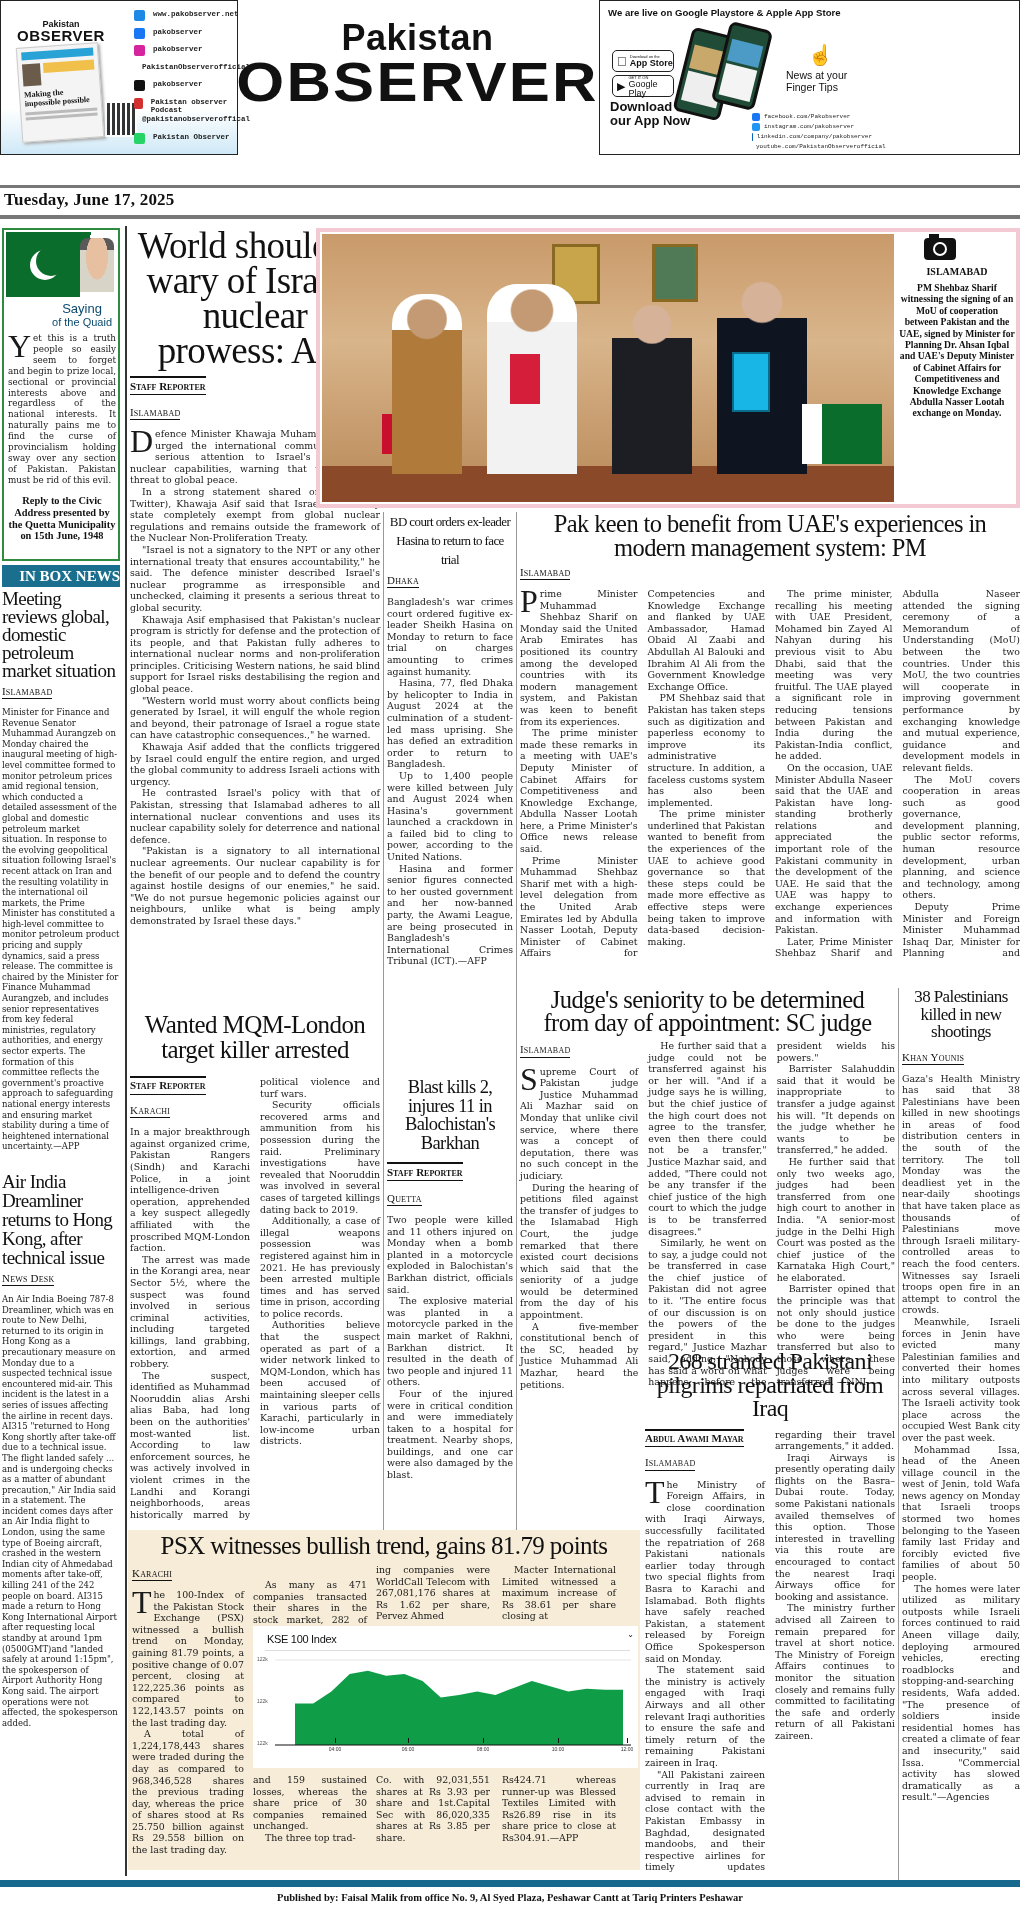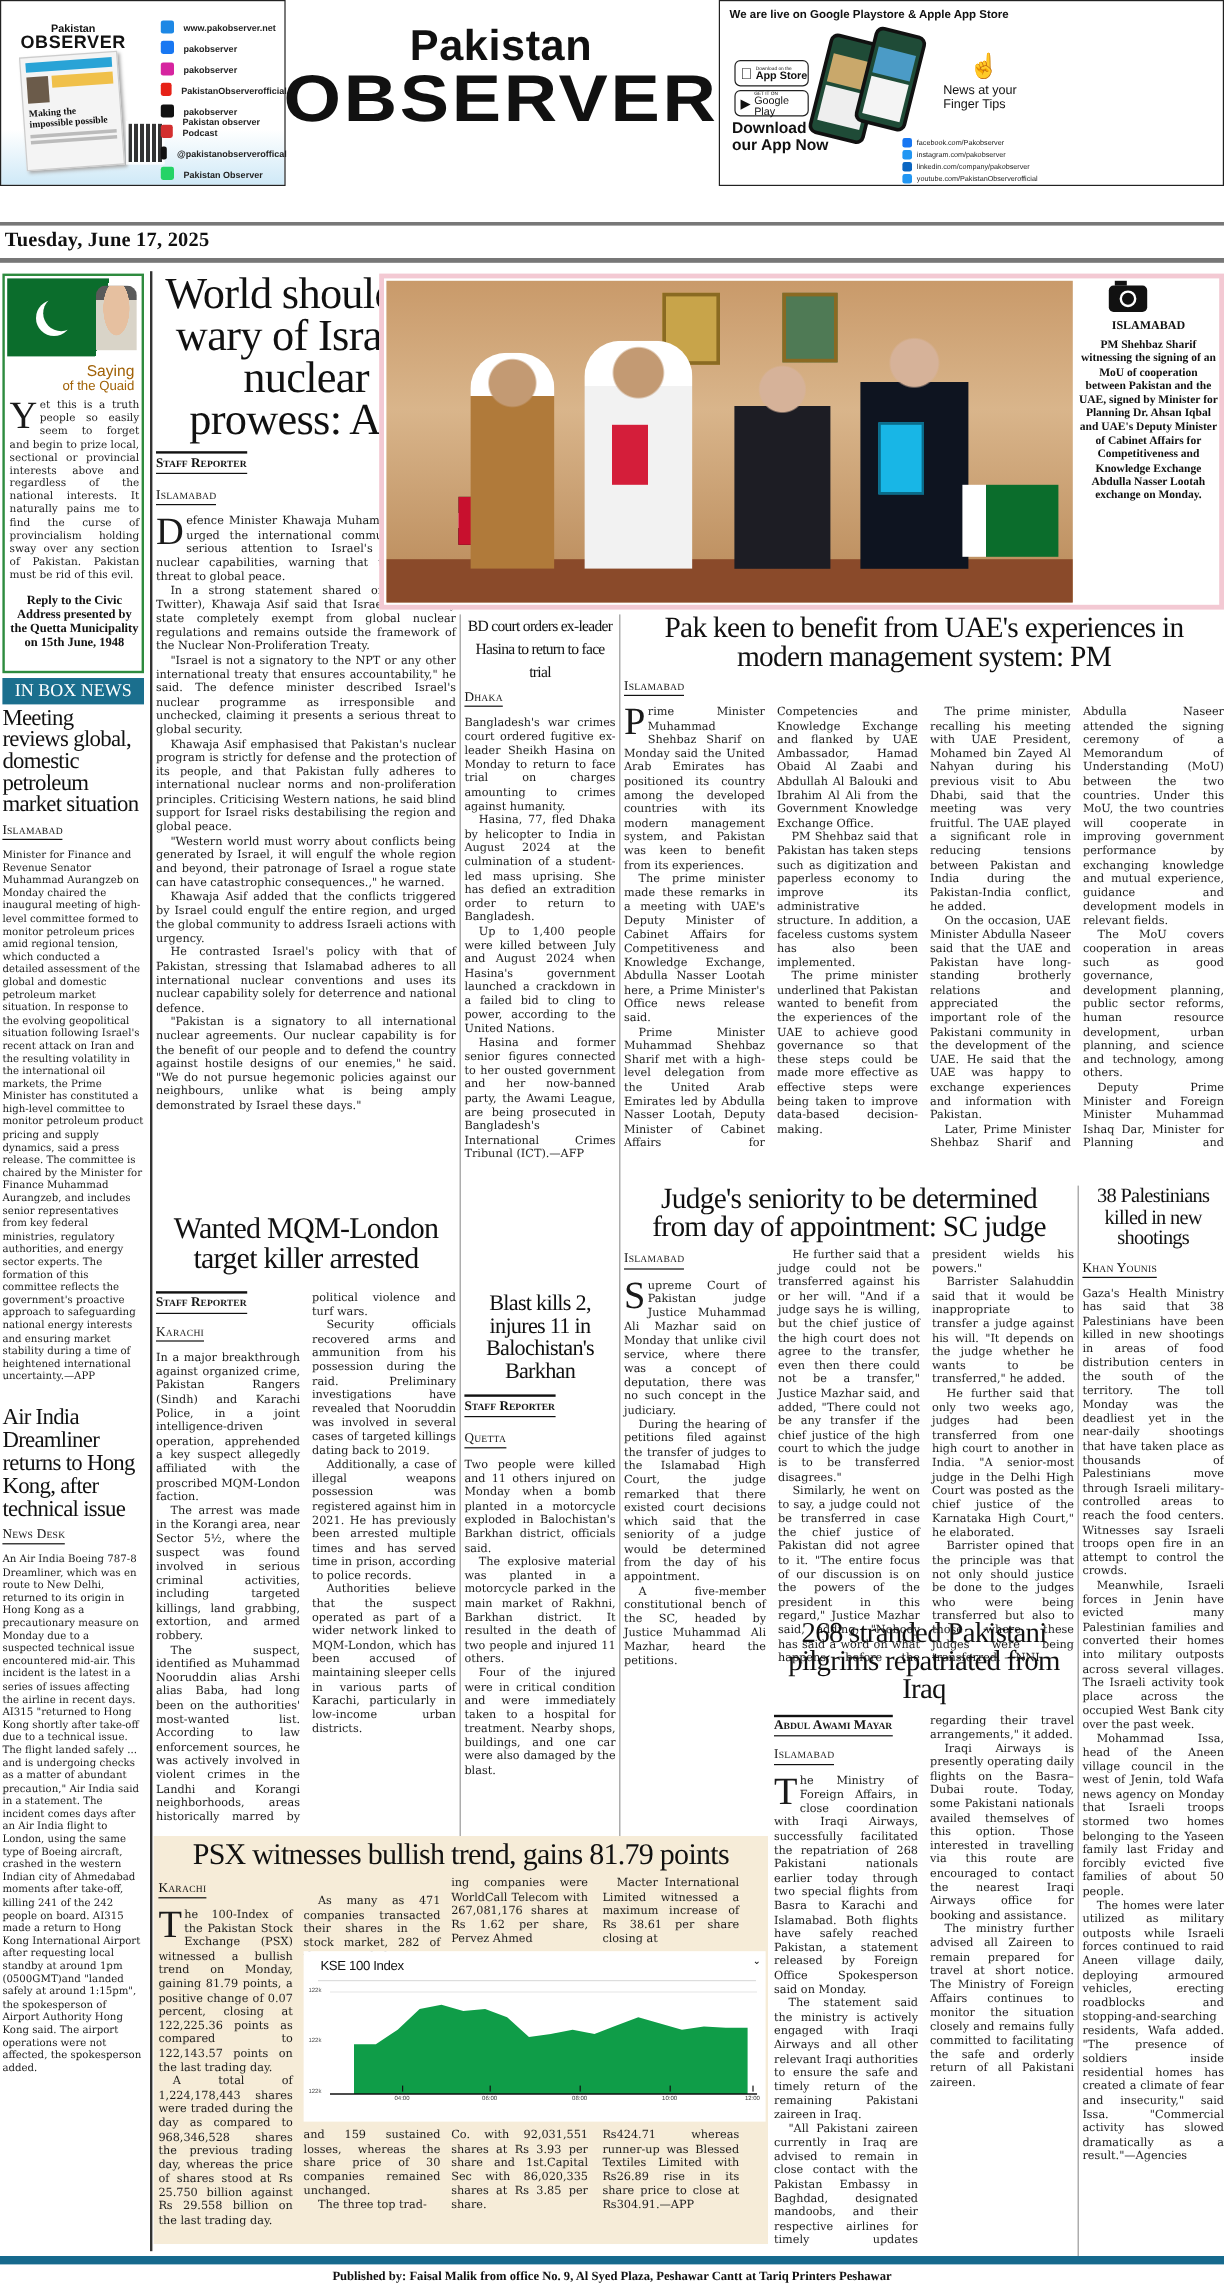--- a/index.html
+++ b/index.html
@@ -13,21 +13,21 @@
 .body-text p.first{text-indent:0}
 .dropcap::first-letter{float:left;font-size:32px;line-height:26px;padding-right:2px;font-family:"Liberation Serif",serif}
 .head{font-family:"Liberation Serif",serif;color:#111;text-align:center;line-height:0.98;letter-spacing:-0.6px}
 .dateline{font-family:"Liberation Serif",serif;font-variant:small-caps;font-size:11px;display:inline-block;border-bottom:1.5px solid #111;padding-bottom:1px;margin:4px 0 8px 0;letter-spacing:0.2px}
 .byline{font-family:"Liberation Serif",serif;font-variant:small-caps;font-weight:bold;font-size:11px;display:inline-block;border-top:2px solid #111;border-bottom:1.5px solid #111;padding:2px 0;margin:4px 0 6px 0}
 .cols2{column-count:2;column-gap:10px}
 .cols3{column-count:3;column-gap:10px}
 .rule-v{position:absolute;width:1px;background:#999}
 
 .ad-box{border:1.5px solid #222;background:#fff}
-.soc-row{display:flex;align-items:flex-end;height:17.5px;font-family:Liberation Sans, sans-serif;font-size:7.5px;font-weight:bold;color:#222}
+.soc-row{display:flex;align-items:flex-start;height:17.5px;font-family:Liberation Mono, monospace;font-size:7.5px;font-weight:bold;color:#222}
 .soc-ic{width:11px;height:11px;border-radius:2px;margin-right:8px;display:inline-flex;align-items:center;justify-content:center;color:#fff;font-size:7px;font-weight:bold}
 .btn-store{border:1.2px solid #222;border-radius:5px;width:62px;height:22px;display:flex;align-items:center;padding-left:4px;font-family:"Liberation Sans",sans-serif;gap:3px}
 </style>
 </head>
 <body>
 
 <div class="abs ad-box" style="left:0;top:0;width:238px;height:155px;background:linear-gradient(180deg,#fff 70%,#cfe9f7 100%)">
   <div class="abs" style="left:10px;top:18px;width:100px;text-align:center">
     <div class="sans" style="font-size:9px;font-weight:bold">Pakistan</div>
     <div class="sans" style="font-size:15px;font-weight:900;letter-spacing:0.5px;line-height:14px">OBSERVER</div>
@@ -139,29 +139,29 @@
 
 <div class="abs" style="left:0;top:185px;width:1020px;height:3px;background:#777"></div>
 <div class="abs serif" style="left:4px;top:190px;font-size:17px;font-weight:bold;letter-spacing:0.2px">Tuesday, June 17, 2025</div>
 <div class="abs" style="left:0;top:215px;width:1020px;height:4px;background:#777"></div>
 
 <div class="abs" style="left:2px;top:228px;width:118px;height:333px;border:2px solid #2e8b3f">
   <div class="abs" style="left:2px;top:2px;width:110px;height:65px;background:linear-gradient(100deg,#0b6d2c 0 70%,#fff 70%);">
     <div class="abs" style="left:30px;top:14px;width:30px;height:30px;border-radius:50%;box-shadow:-6px 4px 0 0 #fff;"></div>
     <div class="abs" style="left:74px;top:6px;width:34px;height:54px;background:radial-gradient(ellipse at 50% 35%,#e6c0a0 0 45%,transparent 46%),linear-gradient(#5a5a5a 0 22%,#d9d4c8 22%);border-radius:8px 8px 0 0"></div>
   </div>
-  <div class="abs sans" style="right:6px;top:72px;text-align:right;color:#a16207">
+  <div class="abs sans" style="right:6px;top:72px;text-align:center;color:#0c4a6e">
     <div style="font-size:13px;line-height:14px">Saying</div>
     <div style="font-size:11px;line-height:13px">of the Quaid</div>
   </div>
   <div class="abs body-text dropcap" style="left:4px;top:103px;width:108px;font-size:8.8px;line-height:10.9px">Yet this is a truth people so easily seem to forget and begin to prize local, sectional or provincial interests above and regardless of the national interests. It naturally pains me to find the curse of provincialism holding sway over any section of Pakistan. Pakistan must be rid of this evil.</div>
   <div class="abs serif" style="left:3px;top:265px;width:110px;text-align:center;font-size:10.4px;font-weight:bold;line-height:11.8px">Reply to the Civic Address presented by the Quetta Municipality on 15th June, 1948</div>
 </div>
 
-<div class="abs serif" style="left:2px;top:565px;width:118px;height:22px;background:#1b6f8e;color:#fff;font-size:15px;font-weight:normal;text-align:center;line-height:22px">IN BOX NEWS</div>
+<div class="abs serif" style="left:2px;top:565px;width:118px;height:22px;background:#1b6f8e;color:#fff;font-size:15px;font-weight:bold;text-align:right;line-height:22px">IN BOX NEWS</div>
 
 <div class="abs" style="left:2px;top:590px;width:118px">
   <div class="head" style="text-align:left;font-size:19px;line-height:18px">Meeting reviews global, domestic petroleum market situation</div>
   <div class="dateline">Islamabad</div>
   <div class="body-text" style="text-align:left;font-size:8.5px;line-height:10.6px">Minister for Finance and Revenue Senator Muhammad Aurangzeb on Monday chaired the inaugural meeting of high-level committee formed to monitor petroleum prices amid regional tension, which conducted a detailed assessment of the global and domestic petroleum market situation. In response to the evolving geopolitical situation following Israel's recent attack on Iran and the resulting volatility in the international oil markets, the Prime Minister has constituted a high-level committee to monitor petroleum product pricing and supply dynamics, said a press release. The committee is chaired by the Minister for Finance Muhammad Aurangzeb, and includes senior representatives from key federal ministries, regulatory authorities, and energy sector experts. The formation of this committee reflects the government's proactive approach to safeguarding national energy interests and ensuring market stability during a time of heightened international uncertainty.—APP</div>
 </div>
 
 <div class="abs" style="left:2px;top:1172px;width:118px">
   <div class="head" style="text-align:left;font-size:19px;line-height:19px">Air India Dreamliner returns to Hong Kong, after technical issue</div>
   <div class="dateline">News Desk</div>

